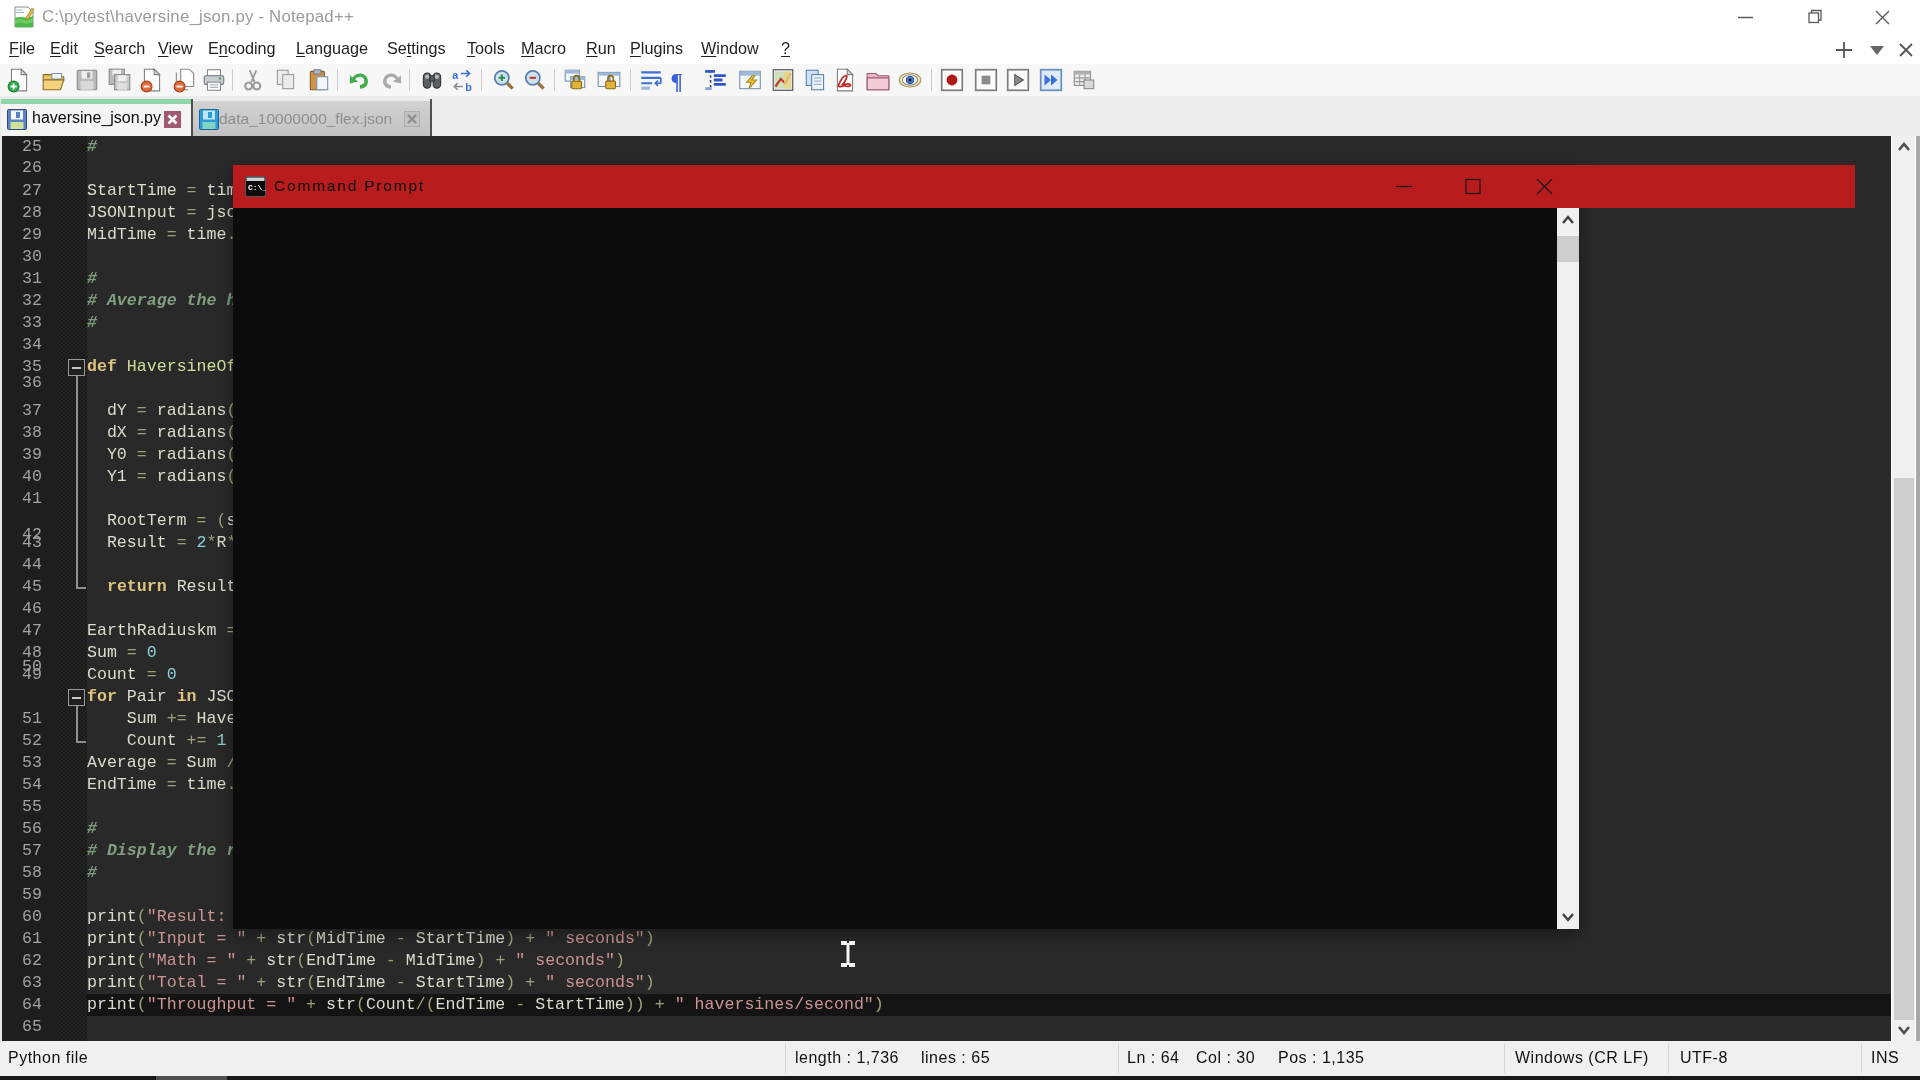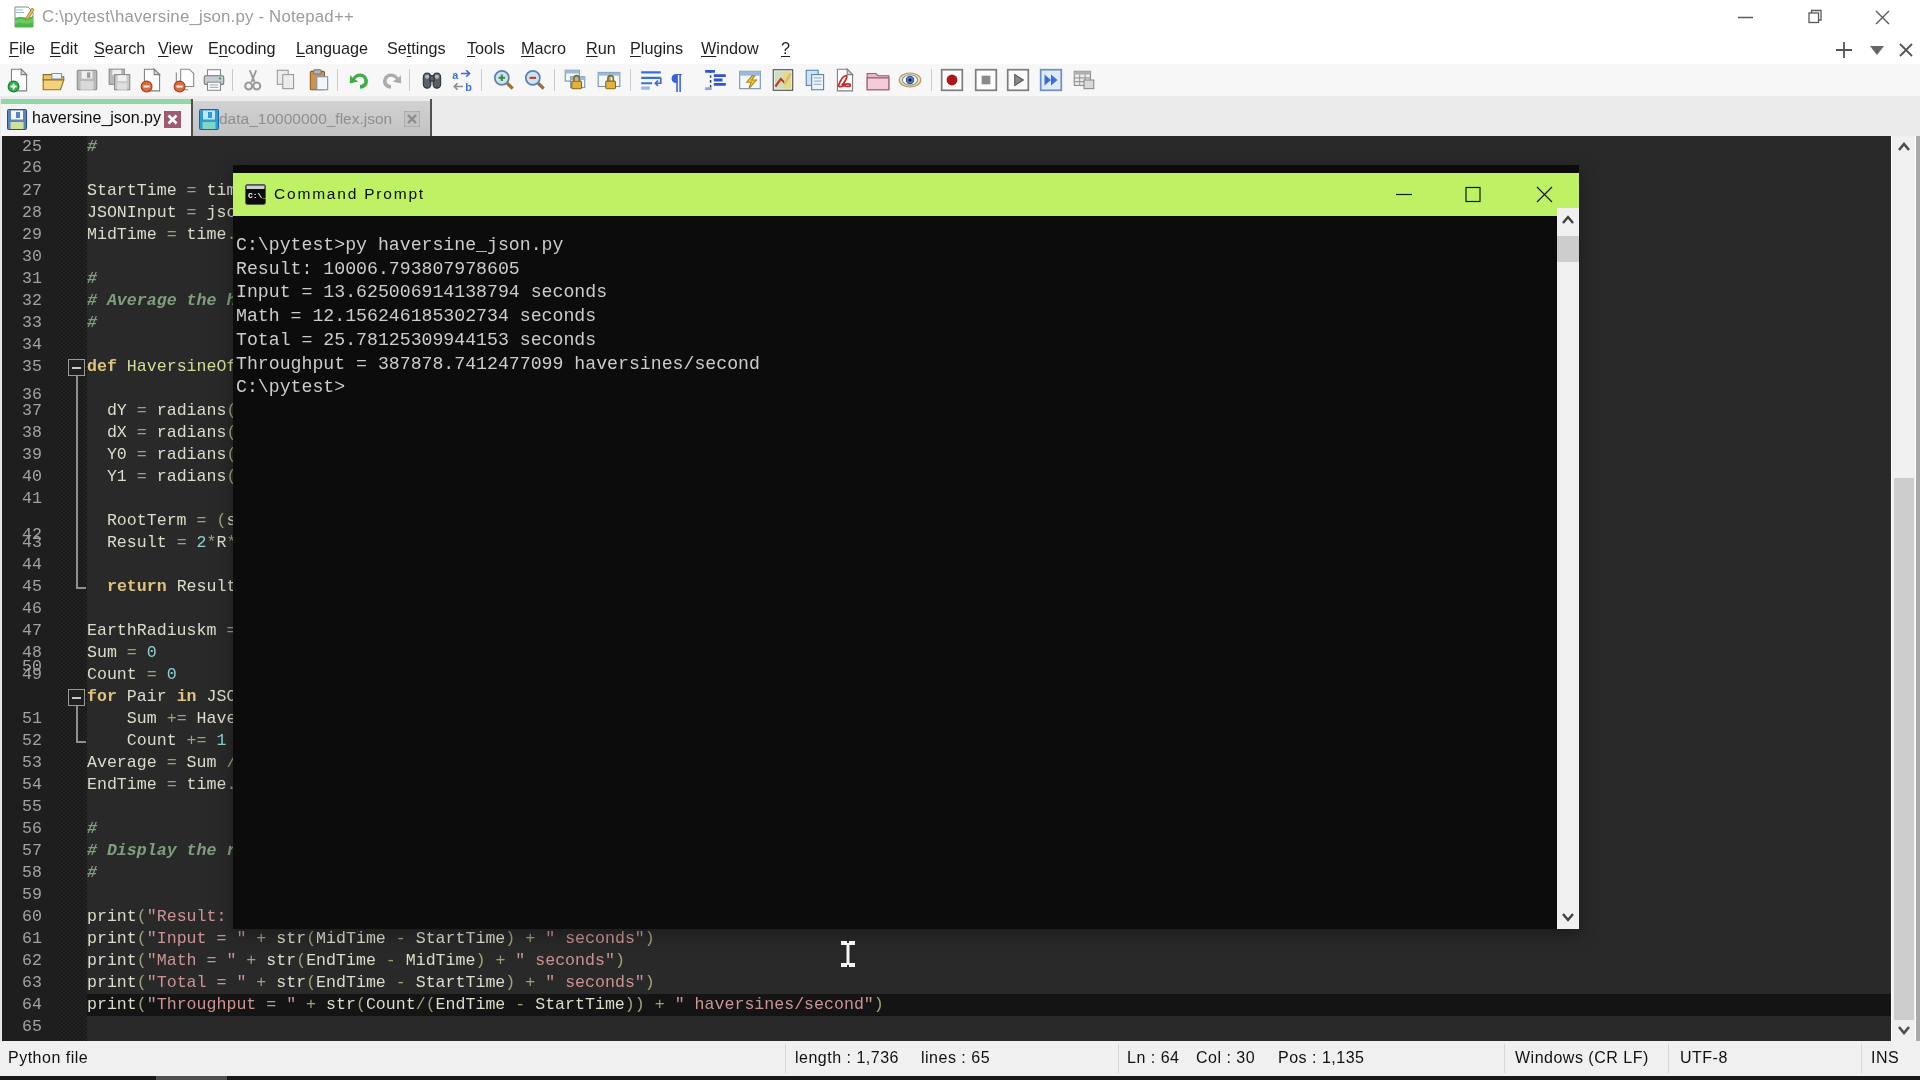--- a/index.html
+++ b/index.html
@@ -39,21 +39,21 @@
 .fold{position:absolute;width:17px;height:17px;border:1px solid #9a9a9a;background:#1f1f1f}
 .fold:after{content:"";position:absolute;left:3px;top:7px;width:9px;height:1.5px;background:#c8c8c8}
 .fline{position:absolute;width:2px;background:#8f8f8f}
 .ffoot{position:absolute;height:2px;background:#8f8f8f}
 
 #npscroll{position:absolute;left:1891px;top:136px;width:24px;height:905px;background:#f0f0f0;border-left:1px solid #ffffff}
 #npscroll .thumb{position:absolute;left:2px;top:342px;width:20px;height:542px;background:#cdcdcd}
 #rborder{position:absolute;left:1915px;top:136px;width:5px;height:905px;background:#a9a9a9;border-left:1px solid #fff}
 
 #console{position:absolute;left:233px;top:165px;width:1346px;height:764px;background:#0c0c0c;box-shadow:0 5px 16px rgba(0,0,0,.35)}
-#ctitle{position:absolute;left:0;top:8px;width:1346px;height:43px;background:#bef264}
+#ctitle{position:absolute;left:0;top:0;width:1622px;height:43px;background:#b91c1c}
 #ctitle .txt{position:absolute;left:41px;top:12px;font-size:15.5px;color:#0c0c0c;letter-spacing:1.8px}
 #ctext{position:absolute;left:3px;top:69px;font-family:"Liberation Mono",monospace;font-size:18.2px;line-height:23.7px;color:#cccccc;white-space:pre}
 #cscroll{position:absolute;left:1324px;top:43px;width:22px;height:721px;background:#f0f0f0}
 #cscroll .thumb{position:absolute;left:0;top:28px;width:22px;height:26px;background:#cdcdcd}
 
 #statusbar{position:absolute;left:0;top:1041px;width:1920px;height:35px;background:#f0f0f0;font-size:16px;color:#111;letter-spacing:.5px}
 #statusbar span{position:absolute;top:8px}
 .ssep{position:absolute;top:3px;width:1px;height:29px;background:#d6d6d6}
 #bottomstrip{position:absolute;left:0;top:1076px;width:1920px;height:4px;background:#191919}
 </style>
@@ -327,21 +327,21 @@
 <div class="ln" style="top:110px">30</div>
 <div class="ln" style="top:132px">31</div>
 <div class="cl" style="top:132px"><span class="c">#</span></div>
 <div class="ln" style="top:154px">32</div>
 <div class="cl" style="top:154px"><span class="c"># Average the haversines of all of the pairs</span></div>
 <div class="ln" style="top:176px">33</div>
 <div class="cl" style="top:176px"><span class="c">#</span></div>
 <div class="ln" style="top:198px">34</div>
 <div class="ln" style="top:220px">35</div>
 <div class="cl" style="top:220px"><span class="k">def</span> <span class="f">HaversineOfPoints</span><span class="o">(</span>Pair<span class="o">):</span></div>
-<div class="ln" style="top:248px">36</div>
+<div class="ln" style="top:236px">36</div>
 <div class="ln" style="top:264px">37</div>
 <div class="cl" style="top:264px">  dY <span class="o">=</span> radians<span class="o">(</span>Pair<span class="o">[</span><span class="n">3</span><span class="o">]</span> <span class="o">-</span> Pair<span class="o">[</span><span class="n">1</span><span class="o">])</span></div>
 <div class="ln" style="top:286px">38</div>
 <div class="cl" style="top:286px">  dX <span class="o">=</span> radians<span class="o">(</span>Pair<span class="o">[</span><span class="n">2</span><span class="o">]</span> <span class="o">-</span> Pair<span class="o">[</span><span class="n">0</span><span class="o">])</span></div>
 <div class="ln" style="top:308px">39</div>
 <div class="cl" style="top:308px">  Y0 <span class="o">=</span> radians<span class="o">(</span>Pair<span class="o">[</span><span class="n">1</span><span class="o">])</span></div>
 <div class="ln" style="top:330px">40</div>
 <div class="cl" style="top:330px">  Y1 <span class="o">=</span> radians<span class="o">(</span>Pair<span class="o">[</span><span class="n">3</span><span class="o">])</span></div>
 <div class="ln" style="top:352px">41</div>
 <div class="ln" style="top:388px">42</div>
@@ -413,27 +413,20 @@
       <rect x="1.5" y="1.5" width="18" height="3.5" fill="#cfcfcf"></rect>
       <text x="3" y="14" font-family="Liberation Mono,monospace" font-size="8" fill="#fff" font-weight="bold">C:\_</text>
     </svg>
     <div class="txt">Command Prompt</div>
     <svg class="abs" style="left:1130px;top:0" width="216" height="43" viewBox="0 0 216 43">
       <path d="M33 21.5 h16" stroke="#181818" stroke-width="1.2"></path>
       <rect x="103" y="14.5" width="14" height="14" fill="none" stroke="#181818" stroke-width="1.2"></rect>
       <path d="M174 14 l15 15 m0 -15 l-15 15" stroke="#181818" stroke-width="1.2"></path>
     </svg>
   </div>
-  <pre id="ctext">C:\pytest&gt;py haversine_json.py
-Result: 10006.793807978605
-Input = 13.625006914138794 seconds
-Math = 12.156246185302734 seconds
-Total = 25.78125309944153 seconds
-Throughput = 387878.7412477099 haversines/second
-C:\pytest&gt;</pre>
   <div id="cscroll">
     <svg style="position:absolute;left:4px;top:7px" width="14" height="10" viewBox="0 0 14 10">
         <path d="M2 8 L7 2 L12 8" fill="none" stroke="#404040" stroke-width="2.4"></path>
       </svg>
     <div class="thumb"></div>
     <svg style="position:absolute;left:4px;top:704px" width="14" height="10" viewBox="0 0 14 10">
         <path d="M2 2 L7 8 L12 2" fill="none" stroke="#404040" stroke-width="2.4"></path>
       </svg>
   </div>
 </div>

